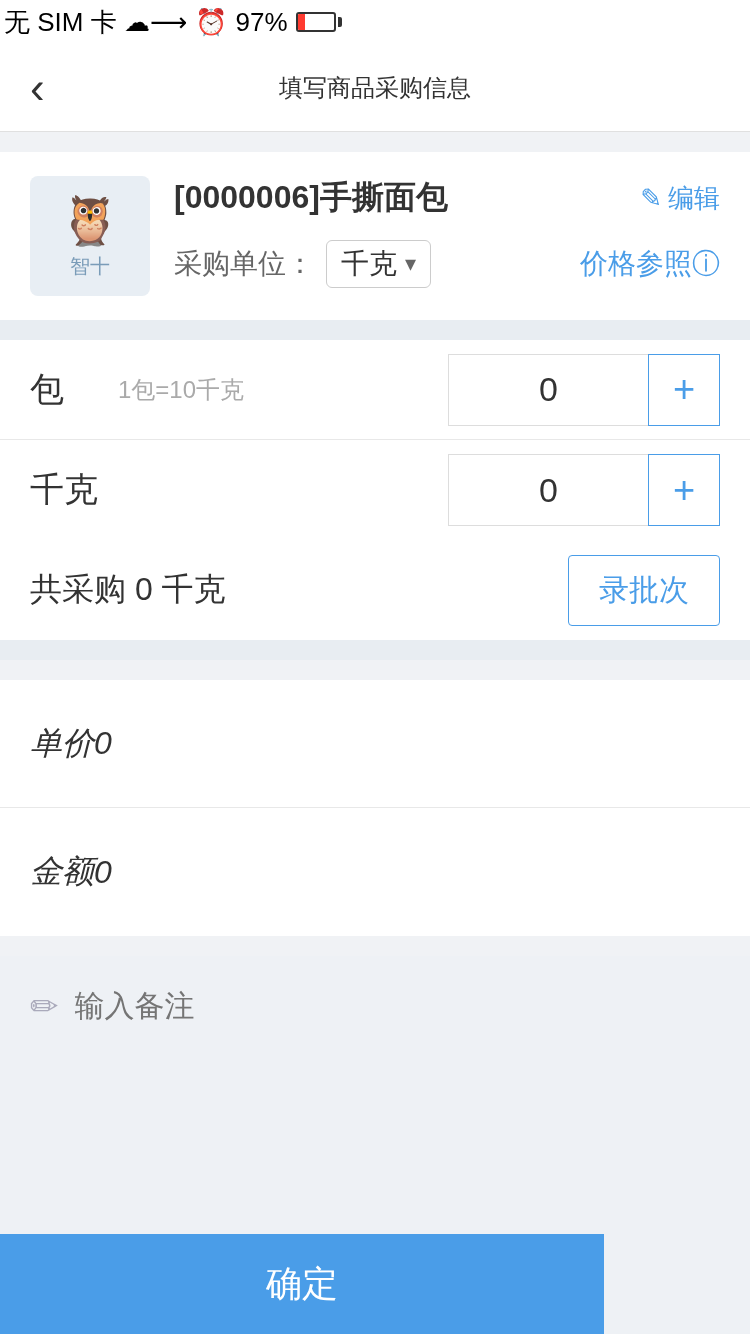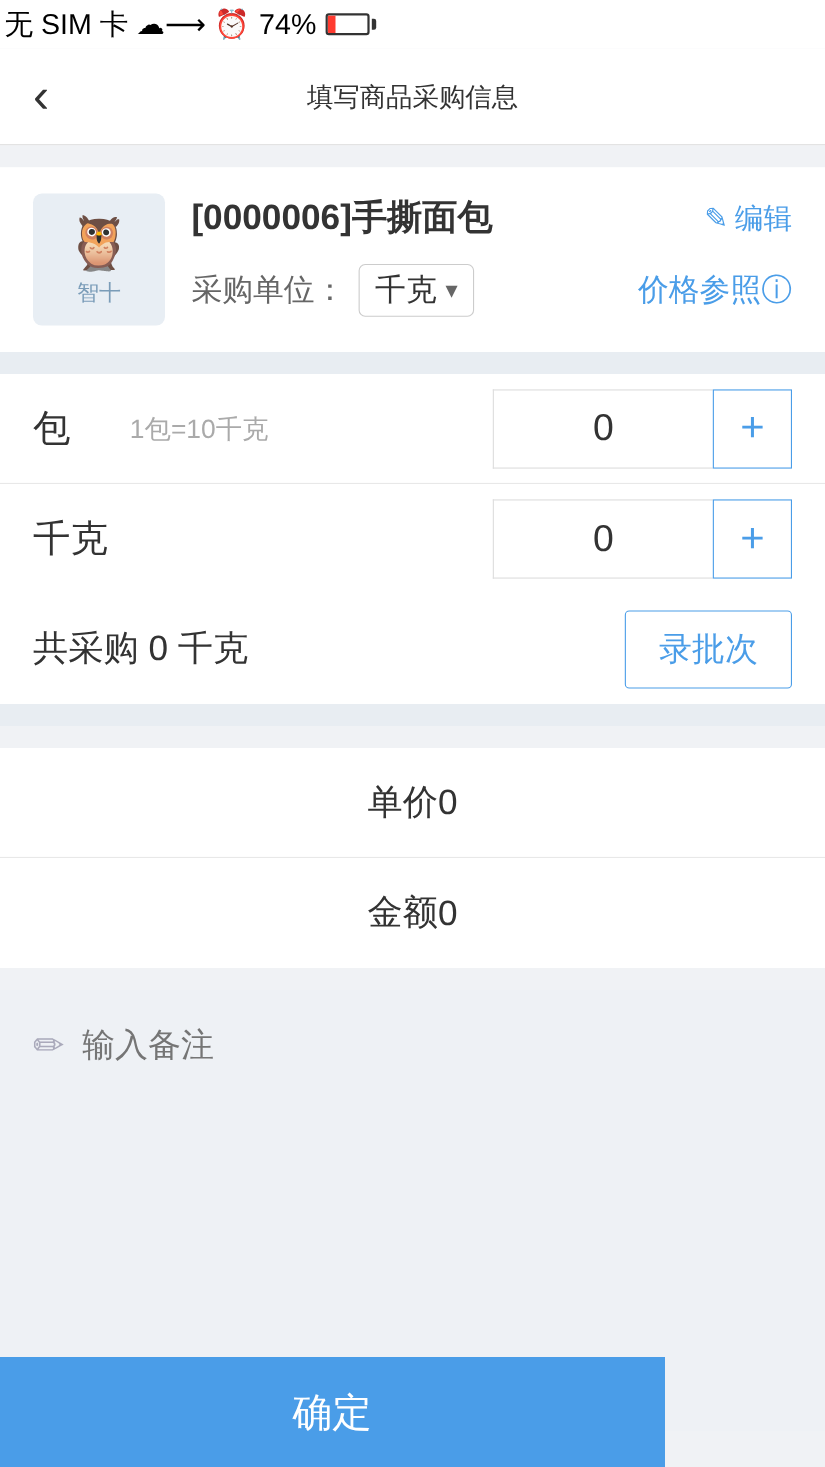--- a/index.html
+++ b/index.html
@@ -246,24 +246,25 @@
     }
 
     
     .detail-section {
       background: #fff;
       margin-top: 20px;
     }
     .detail-row {
       display: flex;
       align-items: center;
-      justify-content: center;
+      justify-content: flex-start;
       padding: 0 30px;
-      height: 100px;
+      height: 128px;
       border-bottom: 1px solid #e8e8e8;
+      font-style: italic;
     }
     .detail-row:last-child { border-bottom: none; }
     .detail-label {
       font-size: 32px;
       color: #333;
     }
     .detail-value {
       font-size: 32px;
       color: #333;
     }
@@ -322,21 +323,21 @@
     .bottom-spacer { height: 120px; }
   </style>
 </head>
 <body>
 
 <div class="status-bar">
   <span class="status-left">无 SIM 卡 ☁</span>
   <div class="status-right">
     <span>⟶</span>
     <span>⏰</span>
-    <span>74%</span>
+    <span>97%</span>
     <div class="battery-icon">
       <div class="battery-body">
         <div class="battery-fill"></div>
       </div>
       <div class="battery-tip"></div>
     </div>
   </div>
 </div>
 
 <div class="nav-bar">

